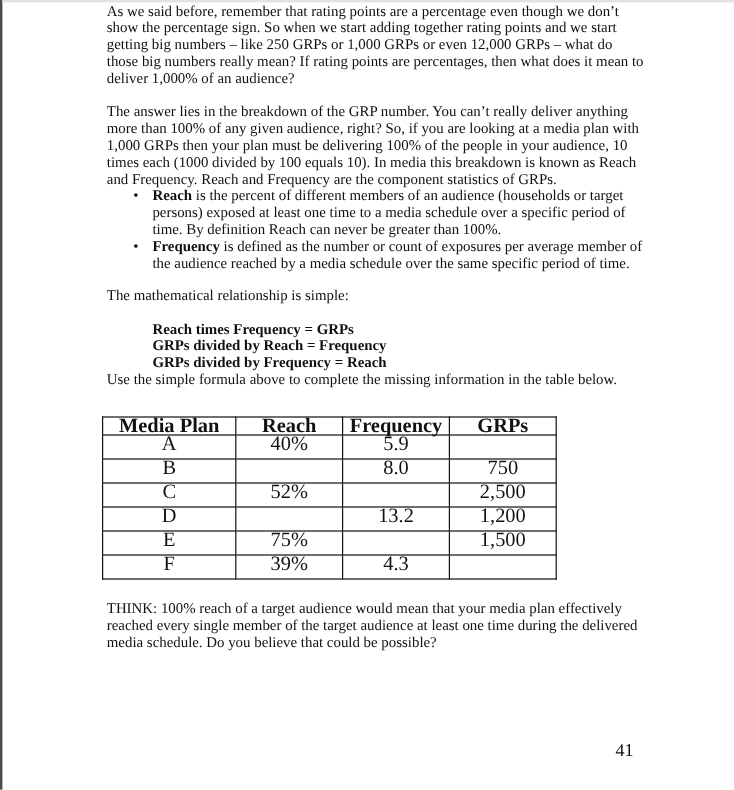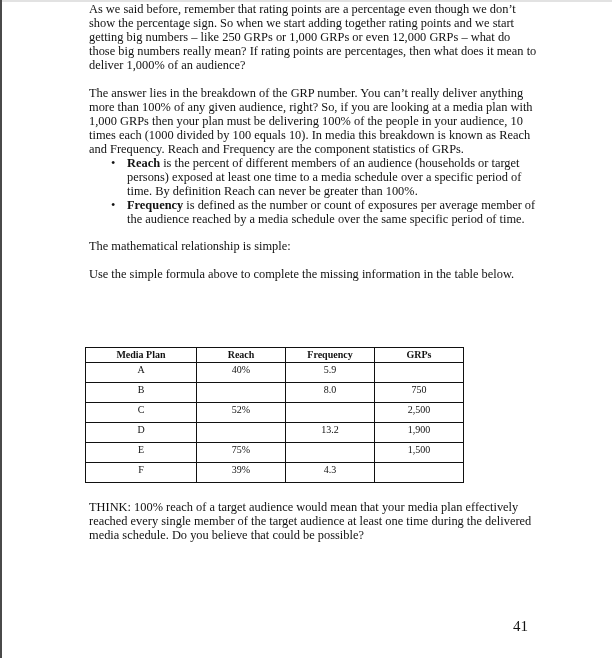--- a/index.html
+++ b/index.html
@@ -27,26 +27,26 @@
       margin: 0; padding: 0; list-style: none;
     }
     ul.defs li {
       position: relative; padding-left: 38px;
     }
     ul.defs li .bullet {
       position: absolute; left: 22px; top: 0;
     }
     .intro-math { margin-top: 13px; }
     .formulas { margin-top: 14px; padding-left: 38px; font-weight: bold; }
-    .instruction { margin-top: 14px; }
+    .instruction { }
     table.plan {
       position: absolute; left: 85px; top: 347px;
       border-collapse: collapse;
       font-family: "Liberation Serif", serif;
-      font-size: 10px;
+      font-size: 17px;
       border-radius: 18px;
     }
     table.plan th, table.plan td {
       border: 1px solid #111111; text-align: center; vertical-align: top;
       padding: 0;
     }
     table.plan th { height: 14px; line-height: 14px; font-weight: bold; }
     table.plan td { height: 19px; line-height: 13px; }
     .col1 { width: 110px; } .col2 { width: 88px; } .col3 { width: 88px; } .col4 { width: 88px; margin-left: 20px; }
     .think {
@@ -71,20 +71,23 @@
       <span class="bullet">•</span>
       <b>Reach</b><span> is the percent of different members of an audience (households or target persons) exposed at least one time to a media schedule over a specific period of time. By definition Reach can never be greater than 100%.</span>
     </li>
     <li>
       <span class="bullet">•</span>
       <b>Frequency</b><span> is defined as the number or count of exposures per average member of the audience reached by a media schedule over the same specific period of time.</span>
     </li>
   </ul>
   <p class="intro-math">The mathematical relationship is simple:</p>
   <div class="formulas">
+    <div>Reach times Frequency = GRPs</div>
+    <div>GRPs divided by Reach = Frequency</div>
+    <div>GRPs divided by Frequency = Reach</div>
   </div>
   <p class="instruction">Use the simple formula above to complete the missing information in the table below.</p>
 </div>
 
 <table class="plan">
   <thead>
     <tr>
       <th class="col1">Media Plan</th>
       <th class="col2">Reach</th>
       <th class="col3">Frequency</th>
@@ -107,21 +110,21 @@
     <tr>
       <td>C</td>
       <td>52%</td>
       <td></td>
       <td>2,500</td>
     </tr>
     <tr>
       <td>D</td>
       <td></td>
       <td>13.2</td>
-      <td>1,900</td>
+      <td>1,200</td>
     </tr>
     <tr>
       <td>E</td>
       <td>75%</td>
       <td></td>
       <td>1,500</td>
     </tr>
     <tr>
       <td>F</td>
       <td>39%</td>

